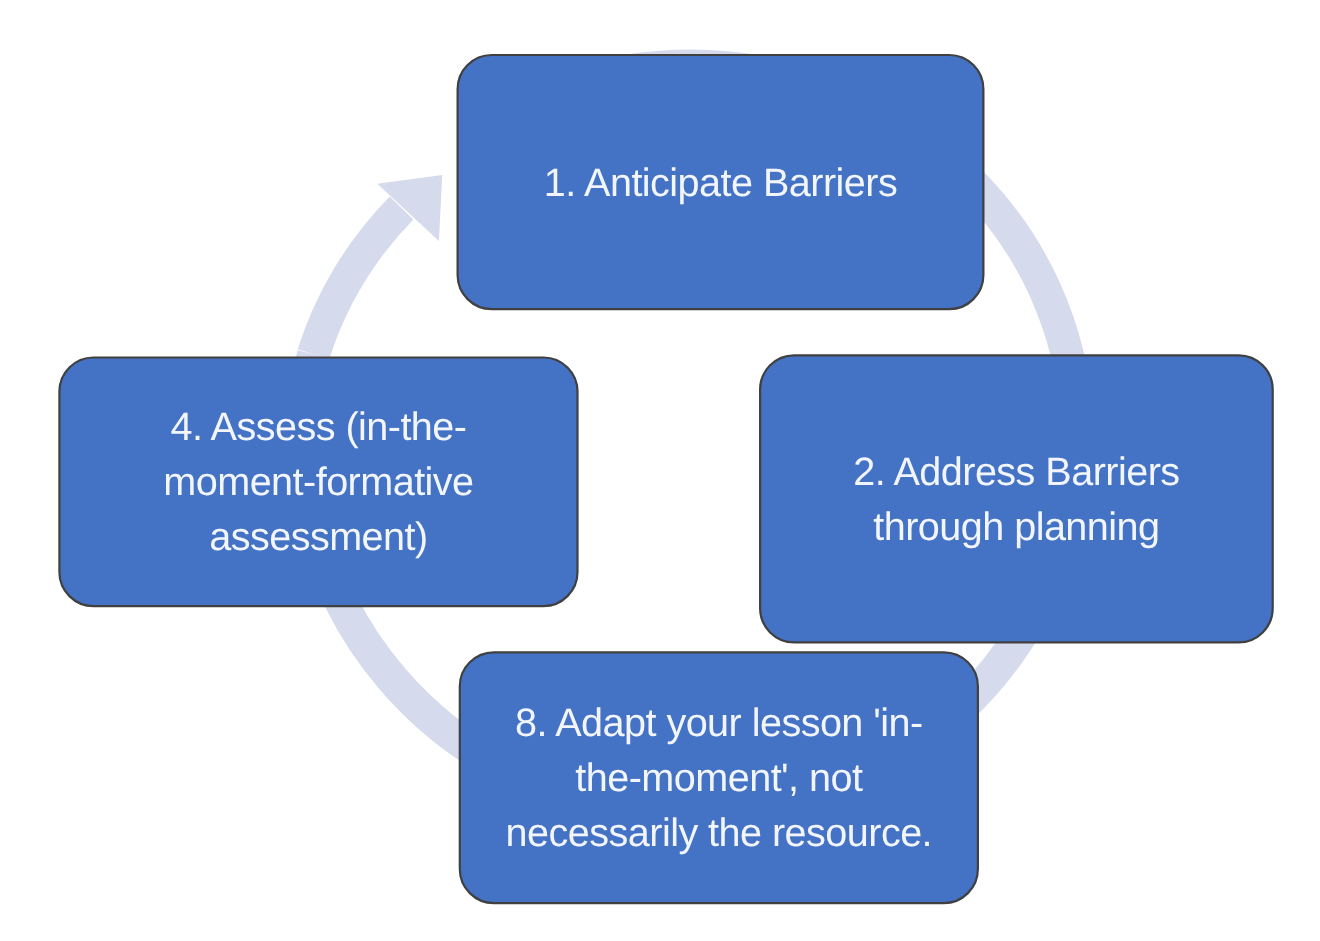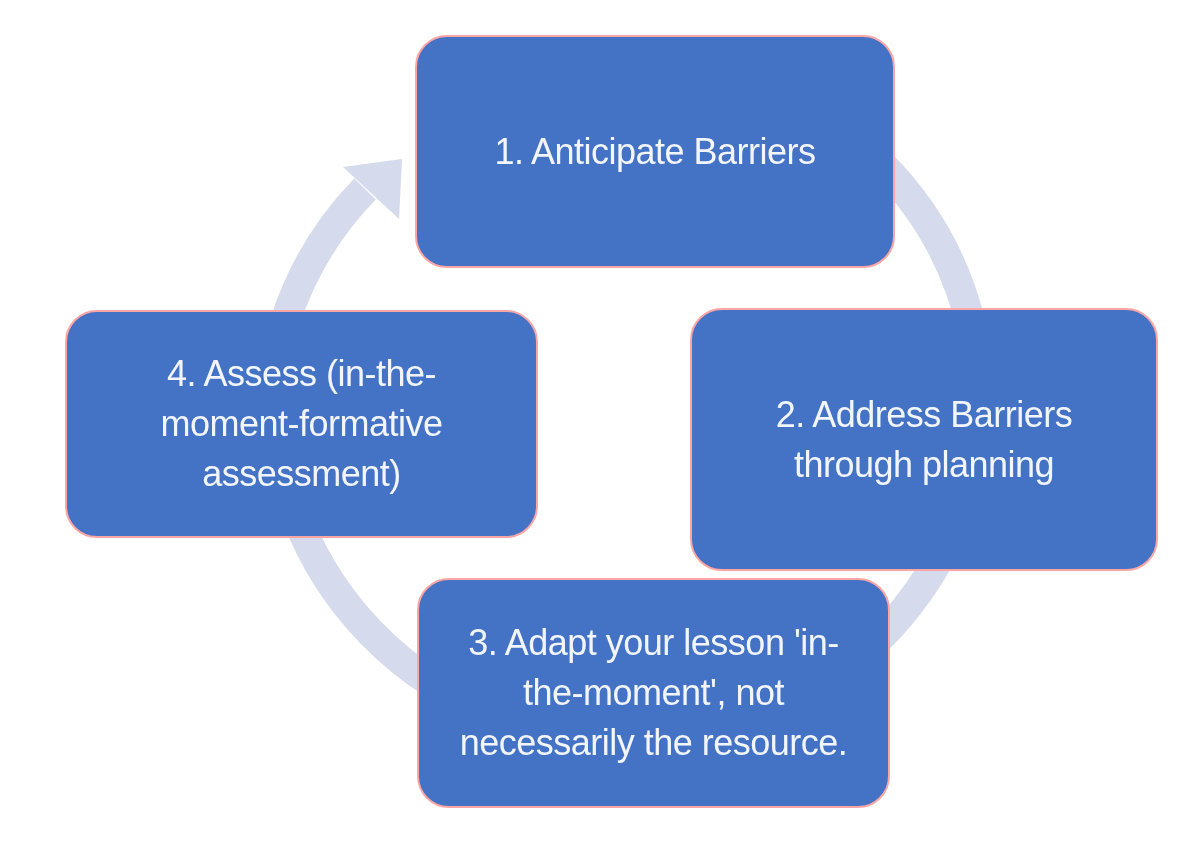--- a/index.html
+++ b/index.html
@@ -19,40 +19,41 @@
     position: absolute;
     left: 0;
     top: 0;
     width: 1200px;
     height: 855px;
   }
   .step-box {
     position: absolute;
     box-sizing: border-box;
     background: #4472C4;
-    border: 2px solid #fca5a5;
+    border: 2px solid #404040;
     border-radius: 32px;
     display: flex;
     align-items: center;
     justify-content: center;
+    margin-top: 14px;
   }
   .step-label {
     display: block;
     white-space: pre-line;
     text-align: center;
     color: #F2F6FC;
     font-size: 36px;
     line-height: 1.38;
     letter-spacing: -0.5px;
     padding: 0 10px;
   }
   .box-top    { left: 415px; top: 35px;  width: 480px; height: 233px; }
   .box-right  { left: 690px; top: 308px; width: 468px; height: 263px; }
   .box-bottom { left: 417px; top: 578px; width: 473px; height: 230px; }
-  .box-left   { left: 65px;  top: 310px; width: 473px; height: 228px; }
+  .box-left   { left: 53px;  top: 310px; width: 473px; height: 228px; }
 </style>
 </head>
 <body>
 
 <div class="canvas">
 
   <svg class="ring-svg" viewBox="0 0 1200 855" aria-hidden="true">
 
     <path d="M 428 120 A 352 340 0 1 1 285 322" fill="none" stroke="#D5DAEC" stroke-width="30"></path>
 
@@ -64,21 +65,21 @@
   <div class="step-box box-top">
     <span class="step-label">1. Anticipate Barriers</span>
   </div>
 
   <div class="step-box box-right">
     <span class="step-label">2. Address Barriers
 through planning</span>
   </div>
 
   <div class="step-box box-bottom">
-    <span class="step-label">3. Adapt your lesson 'in-
+    <span class="step-label">8. Adapt your lesson 'in-
 the-moment', not
 necessarily the resource.</span>
   </div>
 
   <div class="step-box box-left">
     <span class="step-label">4. Assess (in-the-
 moment-formative
 assessment)</span>
   </div>
 

